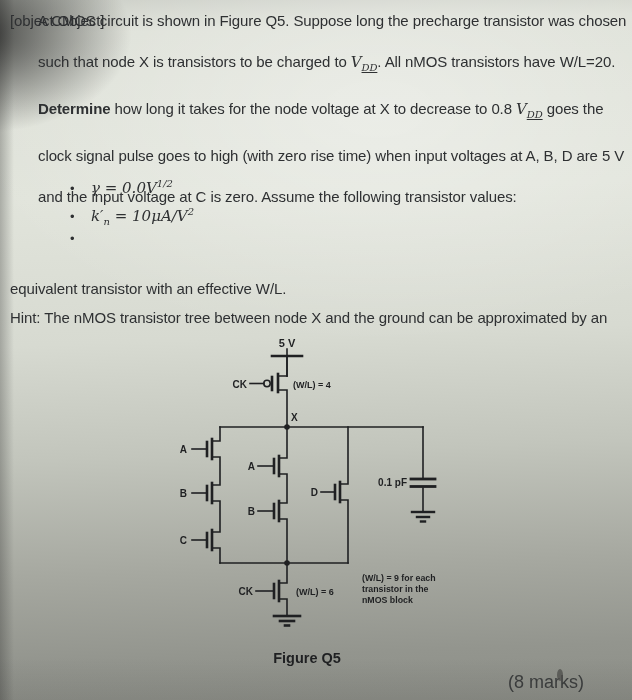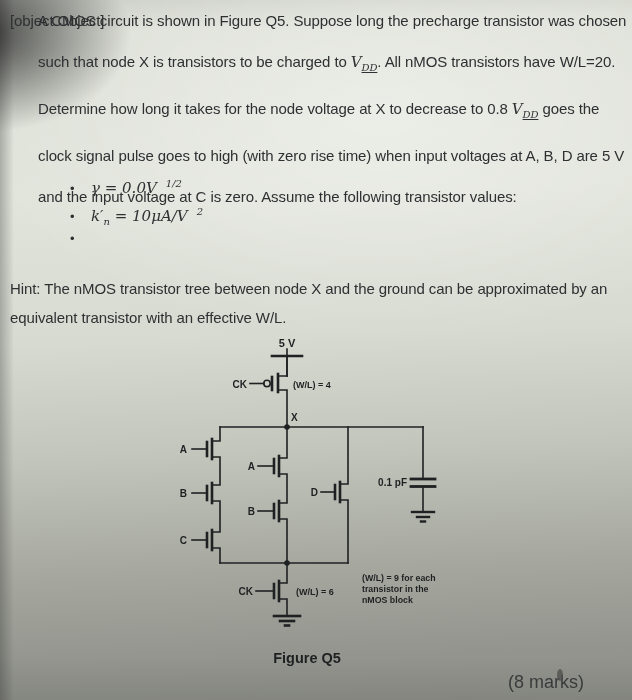--- a/index.html
+++ b/index.html
@@ -15,29 +15,29 @@
     position:absolute; inset:0; pointer-events:none;
     background:
       radial-gradient(34% 20% at -3% 5%, rgba(22,22,22,0.78) 0%, rgba(22,22,22,0) 70%),
       linear-gradient(90deg, rgba(30,30,30,0.28) 0%, rgba(30,30,30,0) 2.2%),
       linear-gradient(0deg, rgba(40,40,40,0.10) 0%, rgba(40,40,40,0) 6%);
   }
   .qblock{position:absolute; left:10px; top:0; width:612px;}
   .qline{line-height:41px; font-size:15px; white-space:nowrap; letter-spacing:-0.1px;}
   .qline .indent{padding-left:28px;}
   .qlabel{display:inline-block; width:28px;}
-  .bold{font-weight:normal;margin-top:16px;}
+  .bold{font-weight:bold;margin-top:16px;}
   .mi{font-family:"DejaVu Serif", serif; font-style:italic;}
   sub.small{font-size:10px;text-decoration:underline;}
   .bullets{position:absolute; left:70px; top:170px;}
   .bullet-item{display:flex; align-items:baseline; height:27.5px; line-height:27.5px; font-size:15px;}
   .bullet-dot{width:21px; font-size:13px;}
   .math{font-family:"DejaVu Serif", serif; font-style:italic; font-size:15px;}
   .math sub{font-size:10px;}
-  .math sup{font-size:10px;margin-left:9px;}
+  .math sup{font-size:10px;}
   .hint{position:absolute; left:10px; top:274px; width:612px;}
   .hint-line{line-height:29px; font-size:15px; white-space:nowrap; letter-spacing:-0.1px;}
   .circuit{position:absolute; left:0; top:0;}
   .marks{position:absolute; left:508px; top:672px; font-size:18px; color:#3a3c3c;}
   .speck{position:absolute; left:557px; top:669px; width:6px; height:12px; border-radius:50%; background:#4c4c49; opacity:.75;}
 </style>
 </head>
 <body>
 
 <div class="page">
@@ -59,22 +59,22 @@
     <div class="bullet-item">
       <span class="bullet-dot">•</span>
       <span class="math"><span>k′</span><sub>n</sub><span> = 10μA/V</span><sup>2</sup></span>
     </div>
     <div class="bullet-item">
       <span class="bullet-dot">•</span>
     </div>
   </div>
 
   <div class="hint">
+    <div class="hint-line">equivalent transistor with an effective W/L.</div>
     <div class="hint-line">Hint: The nMOS transistor tree between node X and the ground can be approximated by an</div>
-    <div class="hint-line">equivalent transistor with an effective W/L.</div>
   </div>
 
   <svg class="circuit" width="632" height="700" viewBox="0 0 632 700">
     <g stroke="#1f2022" stroke-width="1.6" fill="none" stroke-linecap="square">
 
       <g>
         <path d="M287,349 V356"></path>
         <path d="M272,356 H302" stroke-width="2.6"></path>
         <path d="M287,356 V376"></path>
       </g>

